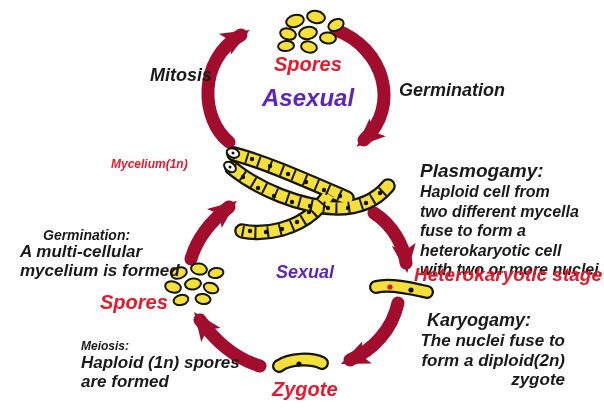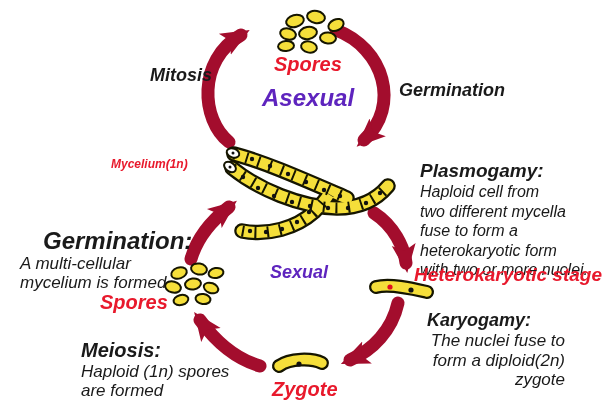--- a/index.html
+++ b/index.html
@@ -9,29 +9,29 @@
   }
   #art { position:absolute; left:0; top:0; }
 
   .lbl { position:absolute; font-style:italic; font-weight:bold; white-space:nowrap;
          color:var(--black-text,#1a1a1a); }
   .red    { color:var(--red-text,#e8192c); }
   .purple { color:var(--purple-text,#5e24be); }
 
   .block { position:absolute; font-style:italic; color:var(--black-text,#1a1a1a); }
   .block .title { font-weight:bold; font-size:19px; white-space:nowrap; }
-  .block .line  { font-weight:normal; white-space:nowrap; }
+  .block .line  { font-weight:bold; white-space:nowrap; }
 
   #plasmogamy-block .line { font-size:16px; line-height:19.5px; }
   #karyogamy-block  .title { font-size:18px; margin-left:12px; }
   #karyogamy-block  .lines { text-align:right; width:150px; }
   #karyogamy-block  .line { font-size:17px; line-height:19.5px; }
-  #germination-left-block .title { font-size:24px; margin-left:23px; }
+  #germination-left-block .title { font-size:14px; margin-left:23px; }
   #germination-left-block .line { font-size:17px; line-height:18.5px; }
-  #meiosis-block .title { font-size:20px; }
+  #meiosis-block .title { font-size:12px; }
   #meiosis-block .line  { font-size:17px; line-height:19px; }
 
   
   .cycle-arrow { fill:none; stroke:var(--arrow,#a30d2d); stroke-width:13;
                  stroke-linecap:round; marker-end:url(#ah); }
   .ah-fill { fill:var(--arrow,#a30d2d); }
   .hypha-out { stroke:#151500; stroke-width:15.5; fill:none; stroke-linecap:round; }
   .hypha-in  { stroke:var(--spore-fill,#f5df3a); stroke-width:11; fill:none; stroke-linecap:round; }
   .septa { stroke:#151500; stroke-width:11; fill:none; stroke-dasharray:2 10.5; stroke-linecap:butt; }
   .cell-out { stroke:#151500; stroke-width:14; fill:none; stroke-linecap:round; }
@@ -147,38 +147,38 @@
 
   <div class="lbl" style="left:399px; top:80px; font-size:18px;">Germination</div>
 
   <div class="lbl red" style="left:111px; top:157px; font-size:12px;">Mycelium(1n)</div>
 
   <div class="block" id="plasmogamy-block" style="left:420px; top:160px;">
     <div class="title">Plasmogamy:</div>
     <div class="line">Haploid cell from</div>
     <div class="line">two different mycella</div>
     <div class="line">fuse to form a</div>
-    <div class="line">heterokaryotic form</div>
+    <div class="line">heterokaryotic cell</div>
     <div class="line">with two or more nuclei.</div>
   </div>
 
   <div class="lbl red" style="left:414px; top:264px; font-size:19px;">Heterokaryotic stage</div>
 
   <div class="block" id="karyogamy-block" style="left:415px; top:310px;">
     <div class="title">Karyogamy:</div>
     <div class="lines">
       <div class="line">The nuclei fuse to</div>
       <div class="line">form a diploid(2n)</div>
       <div class="line">zygote</div>
     </div>
   </div>
 
   <div class="lbl red" style="left:272px; top:378px; font-size:20px;">Zygote</div>
 
-  <div class="lbl purple" style="left:270px; top:262px; font-size:18px;">Sexual</div>
+  <div class="lbl purple" style="left:276px; top:262px; font-size:18px;">Sexual</div>
 
   <div class="block" id="germination-left-block" style="left:20px; top:227px;">
     <div class="title">Germination:</div>
     <div class="line">A multi-cellular</div>
     <div class="line">mycelium is formed</div>
   </div>
 
   <div class="lbl red" style="left:100px; top:291px; font-size:20px;">Spores</div>
 
   <div class="block" id="meiosis-block" style="left:81px; top:339px;">

